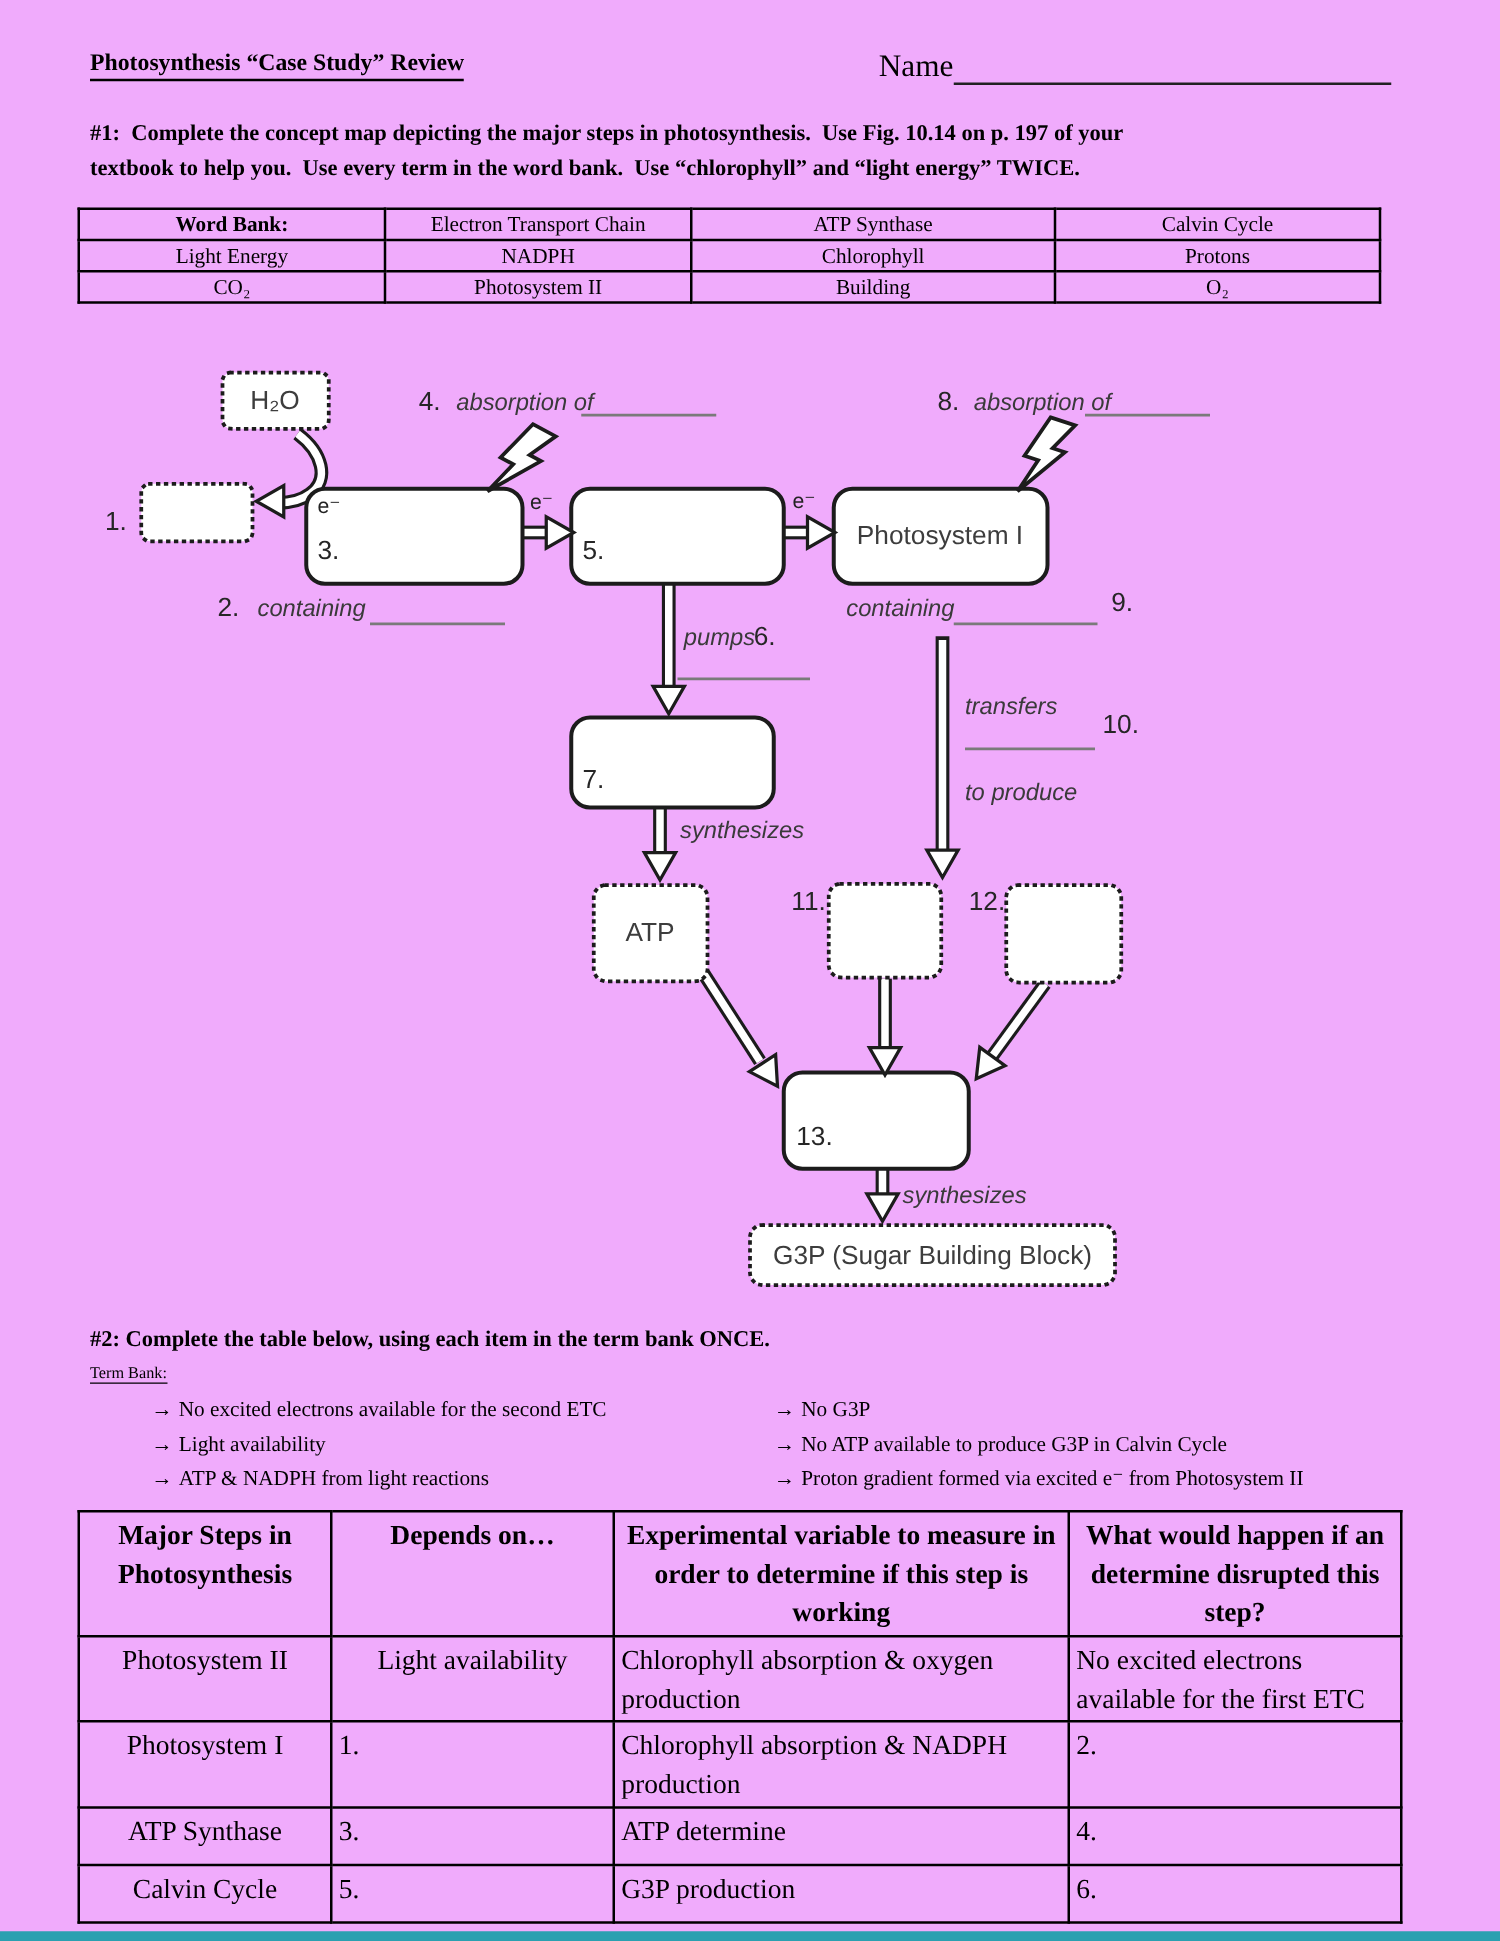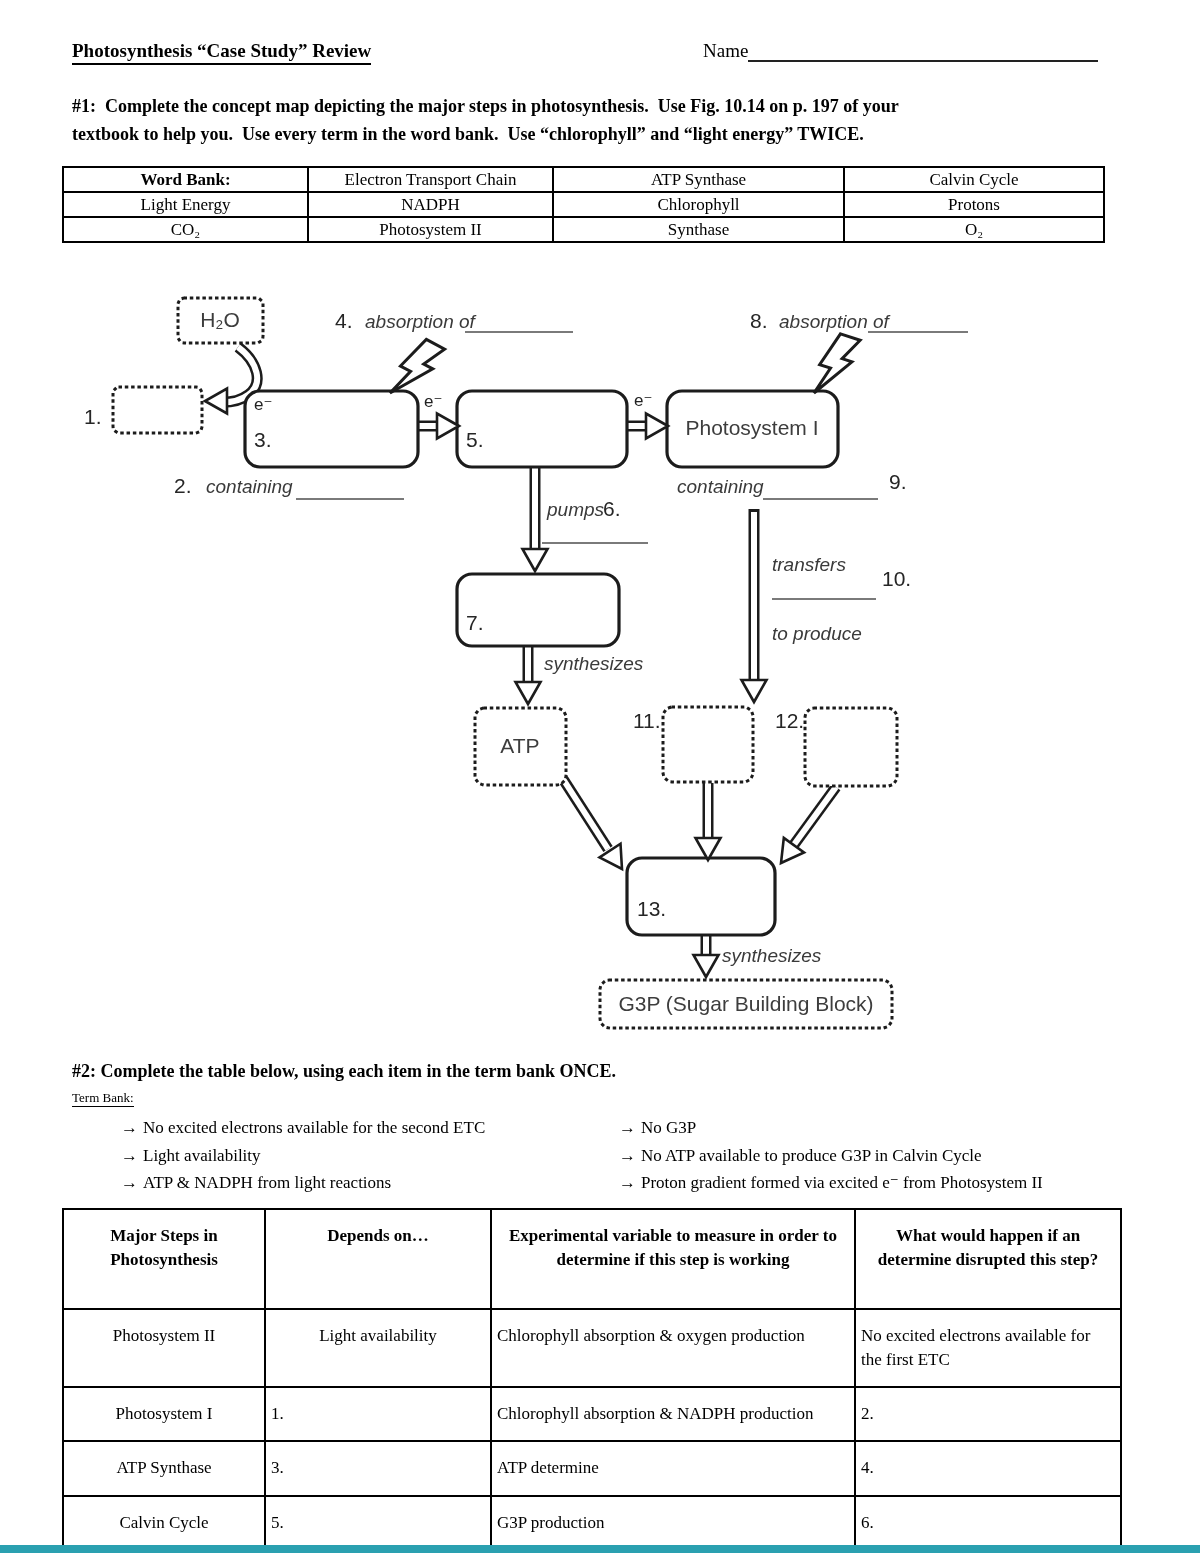--- a/index.html
+++ b/index.html
@@ -1,39 +1,39 @@
 <!DOCTYPE html>
 <html><head>
 <meta charset="utf-8">
 <style>
   html,body{margin:0;padding:0;background:#e8e8e8;}
-  .page{position:relative;width:1200px;height:1553px;background:#ffffff;overflow:hidden;
+  .page{position:relative;width:1200px;height:1553px;background:#f0abfc;overflow:hidden;
         font-family:"Liberation Serif","DejaVu Serif",serif;color:#000;text-decoration:underline;}
   .abs{position:absolute;}
   .line{white-space:pre;}
   
   .title{left:72px;top:40px;font-size:19px;font-weight:bold;border-bottom:2.5px solid #000;padding-bottom:1px;}
-  .name-row{left:703px;top:40px;font-size:19px;}
+  .name-row{left:703px;top:40px;font-size:25px;}
   .name-line{display:inline-block;width:350px;border-bottom:2.5px solid #222;height:20px;vertical-align:bottom;}
   .q1{left:72px;top:92px;font-size:18px;font-weight:bold;line-height:28px;}
   
   table{border-collapse:collapse;}
   .wordbank{left:62px;top:166px;}
   .wordbank td{border:2.5px solid #000;text-align:center;font-size:17px;padding:0;height:23px;}
   .wb-c0{width:243px;} .wb-c1{width:243px;} .wb-c2{width:289px;} .wb-c3{width:258px;}
   .bold{font-weight:bold;}
   
   .q2-head{left:72px;top:1061px;font-size:18px;font-weight:bold;}
   .q2-termbank{left:72px;top:1090px;font-size:13px;border-bottom:1.5px solid #000;padding-bottom:0px;}
   .tb-col{font-size:17px;line-height:27.5px;top:1114px;margin-left:47px;}
   .tb-left{left:74px;} .tb-right{left:572px;}
   .tb-col .arr{display:inline-block;width:22px;}
   
   .steps{left:62px;top:1208px;}
-  .steps td{border:2.5px solid #000;font-size:17px;line-height:1.42;padding:14px 5px;vertical-align:top;}
+  .steps td{border:2.5px solid #000;font-size:22px;line-height:1.42;padding:2px 5px;vertical-align:top;}
   .steps .hdr{font-weight:bold;text-align:center;height:70px;}
   .st-c0{width:190px;text-align:center;} .st-c1{width:214px;} .st-c2{width:352px;} .st-c3{width:254px;}
   .cell-center{}
   .cell-num{text-align:left;vertical-align:top;}
   .cell-bottom{vertical-align:bottom;text-align:center;}
   .row-sm{height:46px;}
   
   .diagram{left:0;top:0;width:1200px;height:1553px;pointer-events:none;}
   .dg-num{font-family:"Liberation Sans","DejaVu Sans",sans-serif;font-size:21px;fill:#262626;}
   .dg-it{font-family:"Liberation Sans","DejaVu Sans",sans-serif;font-size:19px;font-style:italic;fill:#3a3a3a;}
@@ -64,21 +64,21 @@
     </tr>
     <tr>
       <td>Light Energy</td>
       <td>NADPH</td>
       <td>Chlorophyll</td>
       <td>Protons</td>
     </tr>
     <tr>
       <td>CO₂</td>
       <td>Photosystem II</td>
-      <td>Synthase</td>
+      <td>Building</td>
       <td>O₂</td>
     </tr>
   </tbody>
     </table>
 
   <svg class="abs diagram" viewBox="0 0 1200 1553">
     <defs>
       <path id="bolt" d="M14,0 L32,0 L22,20 L31,20 L8,56 L15,31 L5,31 Z"></path>
       <path id="ah" d="M0,0 L-22,-12.5 L-22,12.5 Z"></path>
     </defs>

